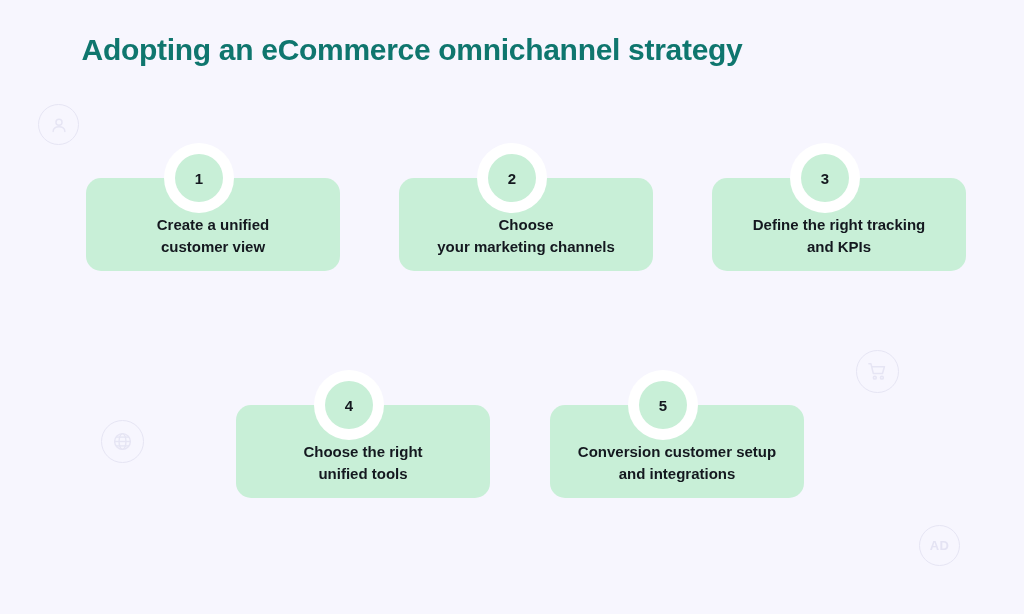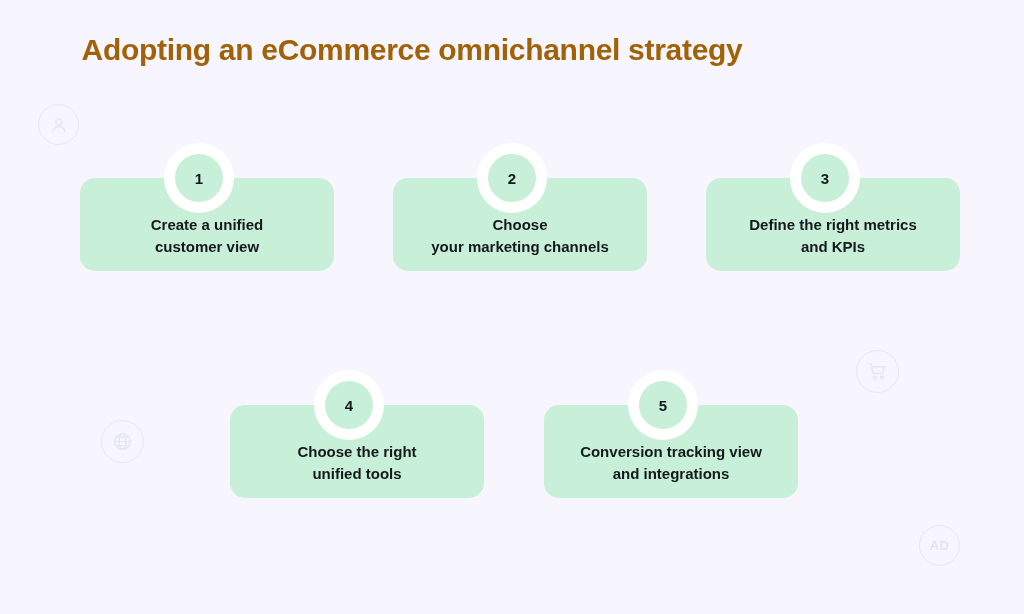--- a/index.html
+++ b/index.html
@@ -48,31 +48,31 @@
   
   .title {
     position: absolute;
     top: 33px;
     left: 0;
     width: 824px;
     text-align: center;
     font-size: 30px;
     font-weight: bold;
     letter-spacing: -0.3px;
-    color: #a16207;
+    color: #0f766e;
   }
 
   
   .step {
     position: absolute;
     width: 254px;
   }
   .step-card {
     position: absolute;
-    left: 8px;
+    left: 14px;
     top: 35px;
     width: 254px;
     height: 93px;
     background: #c8efd7;
     border-radius: 15px;
     box-sizing: border-box;
     display: flex;
     align-items: flex-end;
     justify-content: center;
     padding-bottom: 14px;
@@ -178,21 +178,21 @@
     </div>
     <div class="step-badge">
       <div class="step-badge-inner">
         <span class="step-number">2</span>
       </div>
     </div>
   </div>
 
   <div class="step step-3">
     <div class="step-card">
-      <div class="step-label">Define the right metrics
+      <div class="step-label">Define the right tracking
 and KPIs</div>
     </div>
     <div class="step-badge">
       <div class="step-badge-inner">
         <span class="step-number">3</span>
       </div>
     </div>
   </div>
 
   <div class="step step-4">
@@ -202,21 +202,21 @@
     </div>
     <div class="step-badge">
       <div class="step-badge-inner">
         <span class="step-number">4</span>
       </div>
     </div>
   </div>
 
   <div class="step step-5">
     <div class="step-card">
-      <div class="step-label">Conversion tracking view
+      <div class="step-label">Conversion customer setup
 and integrations</div>
     </div>
     <div class="step-badge">
       <div class="step-badge-inner">
         <span class="step-number">5</span>
       </div>
     </div>
   </div>
 
 </div>

